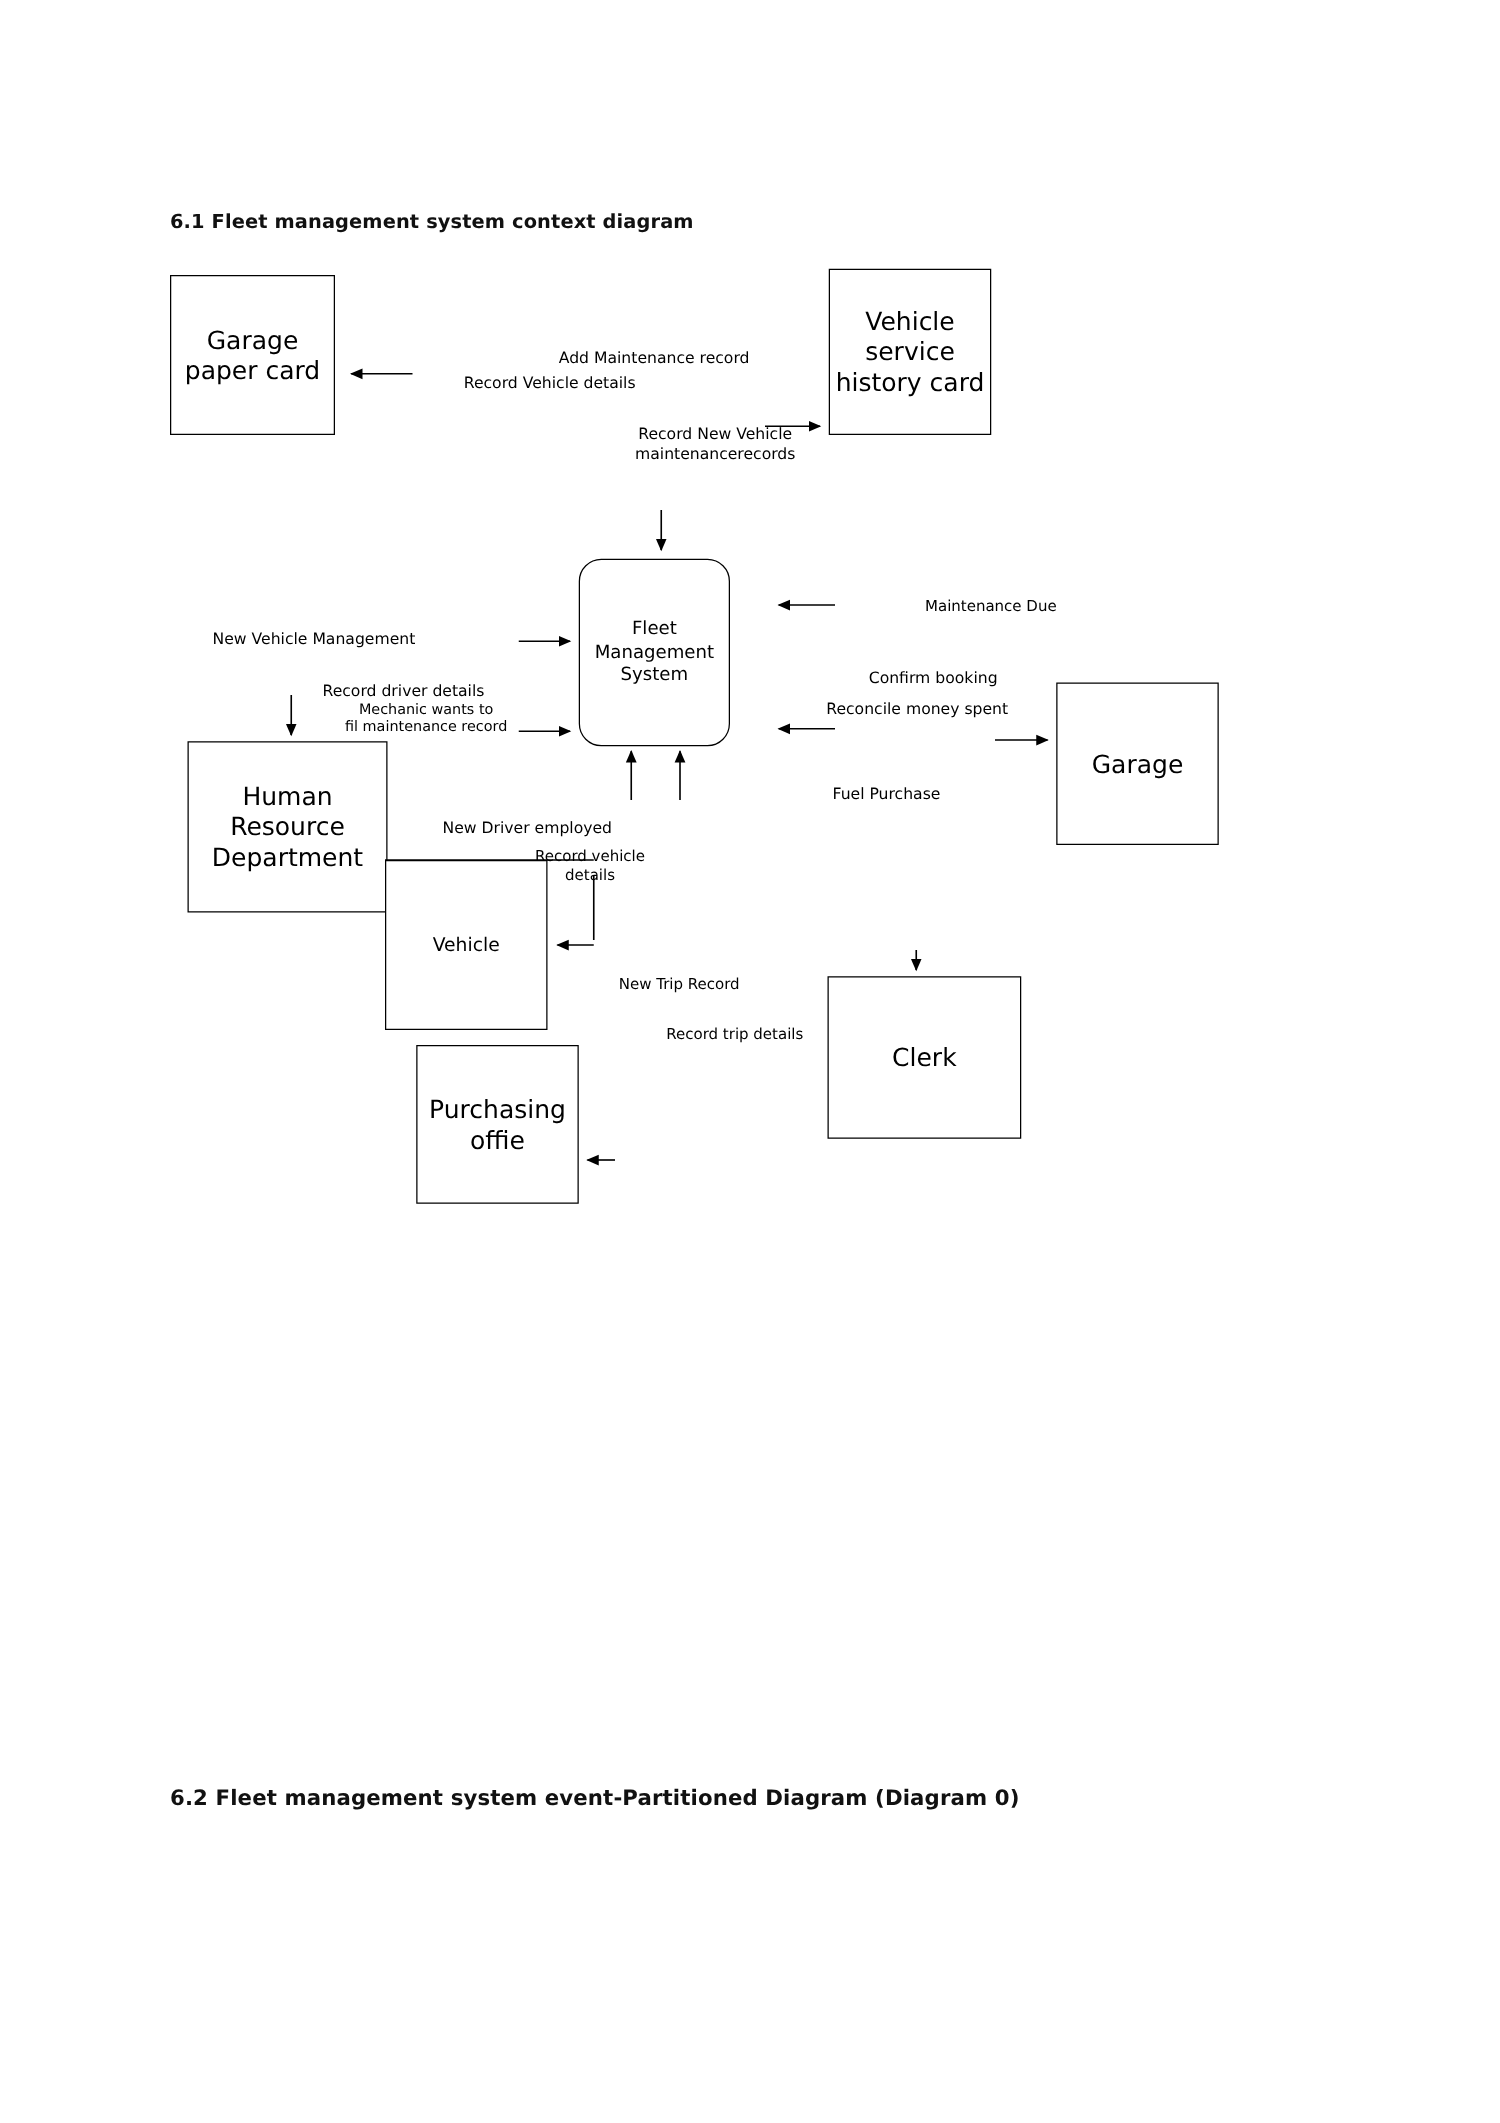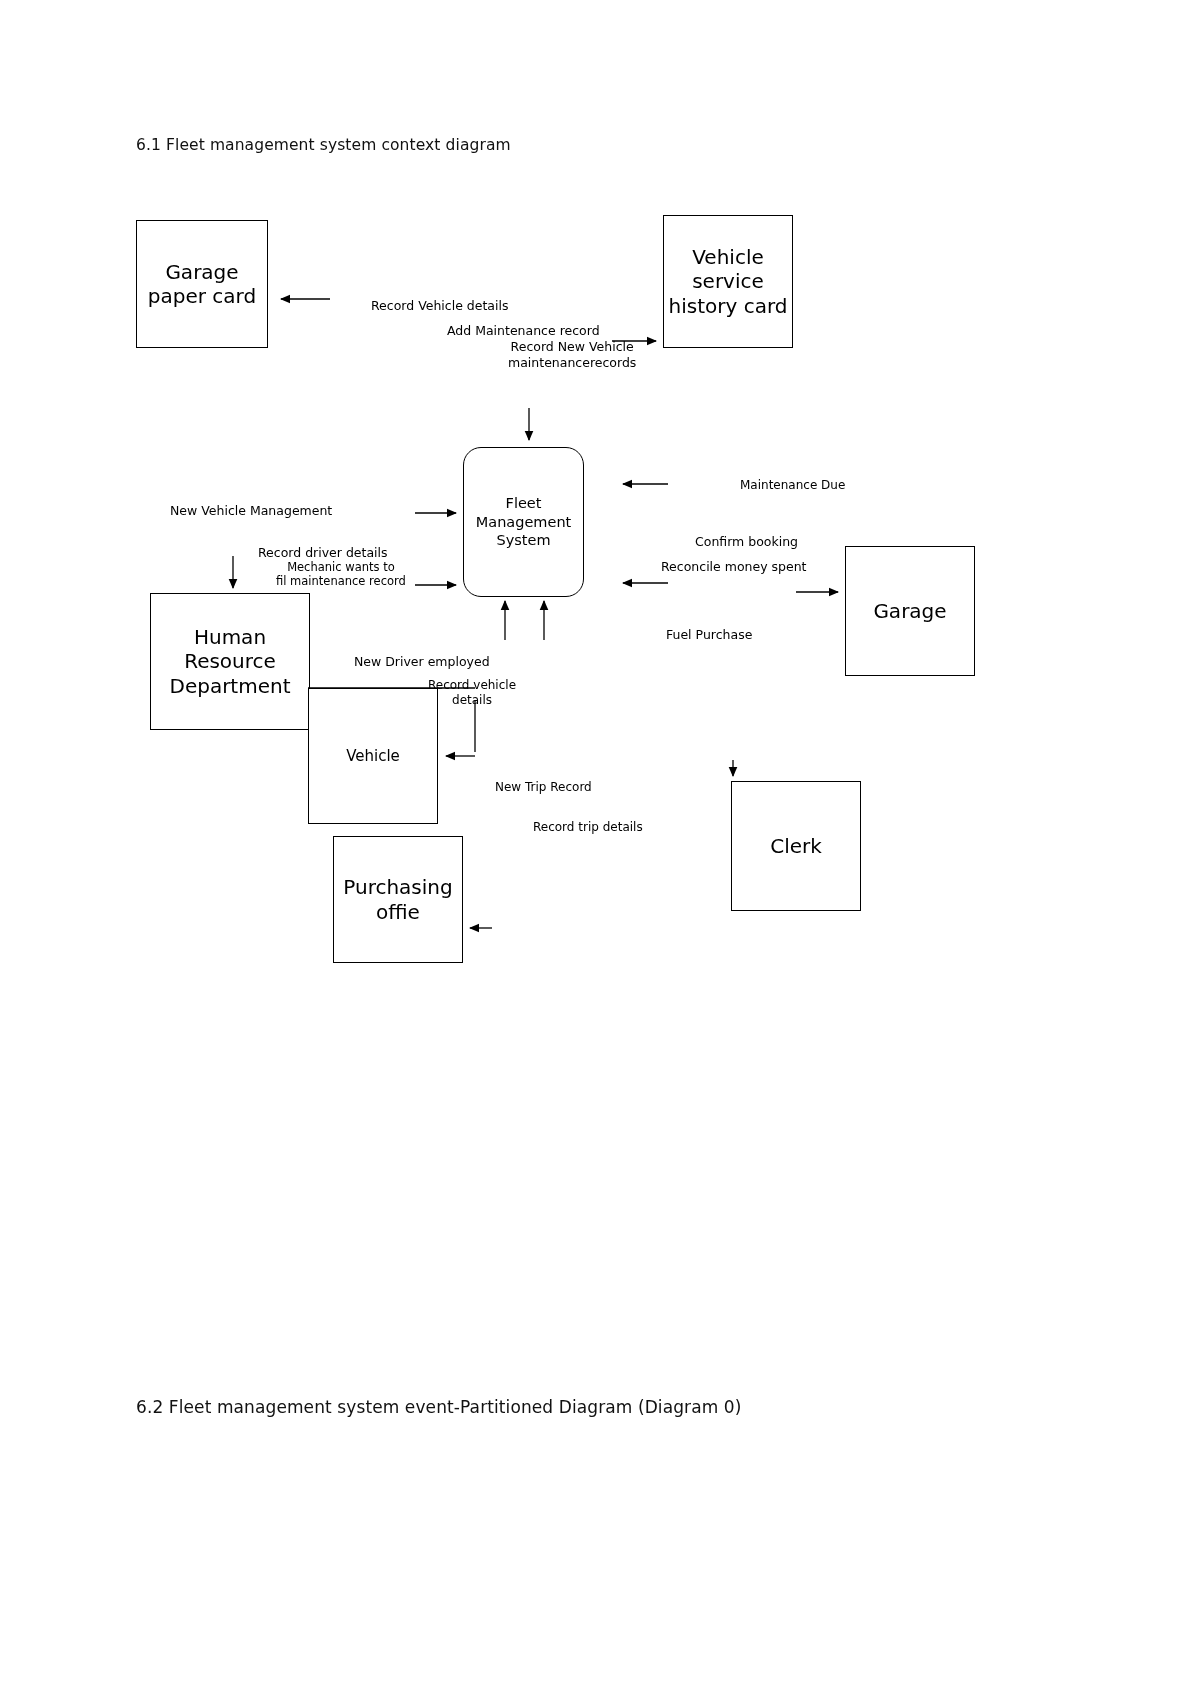--- a/index.html
+++ b/index.html
@@ -15,25 +15,26 @@
     color: #000000;
     overflow: hidden;
   }
   .page {
     position: absolute;
     inset: 0;
     background: #ffffff;
   }
   .heading {
     position: absolute;
-    font-weight: normal;
+    font-weight: bold;
     font-size: 15.5px;
     letter-spacing: 0.1px;
     color: #111111;
     white-space: nowrap;
+    margin-top: 32px;
   }
   #heading-61 { left: 136px; top: 136px; }
   #heading-62 { left: 136px; top: 1397px; font-size: 17px; }
 
   .entity {
     position: absolute;
     border: 1.4px solid #000000;
     background: #ffffff;
     box-sizing: border-box;
     display: flex;
@@ -108,25 +109,25 @@
 
   <div class="entity" id="ent-vehicle" style="left:308px; top:688px; width:130px; height:136px; font-size:15px;">
     <span class="label">Vehicle</span>
   </div>
 
   <div class="entity" id="ent-purchasing-office" style="left:333px; top:836px; width:130px; height:127px; font-size:20px;">
     <span class="label">Purchasing
 offie</span>
   </div>
 
-  <div class="entity" id="ent-clerk" style="left:731px; top:781px; width:130px; height:130px; font-size:20px;">
+  <div class="entity" id="ent-clerk" style="left:662px; top:781px; width:155px; height:130px; font-size:20px;">
     <span class="label">Clerk</span>
   </div>
 
-  <div class="flow-label" style="left:447px; top:278px; font-size:12.5px;margin-top:45px;">Add Maintenance record</div>
+  <div class="flow-label" style="left:447px; top:278px; font-size:12.5px;">Add Maintenance record</div>
 
   <div class="flow-label" style="left:371px; top:298px; font-size:12.5px;">Record Vehicle details</div>
 
   <div class="flow-label" style="left:508px; top:339px; font-size:12.5px; text-align:center;">Record New Vehicle
 maintenancerecords</div>
 
   <div class="flow-label" style="left:170px; top:503px; font-size:12.5px;">New Vehicle Management</div>
 
   <div class="flow-label" style="left:258px; top:545px; font-size:12.5px;">Record driver details</div>
 

